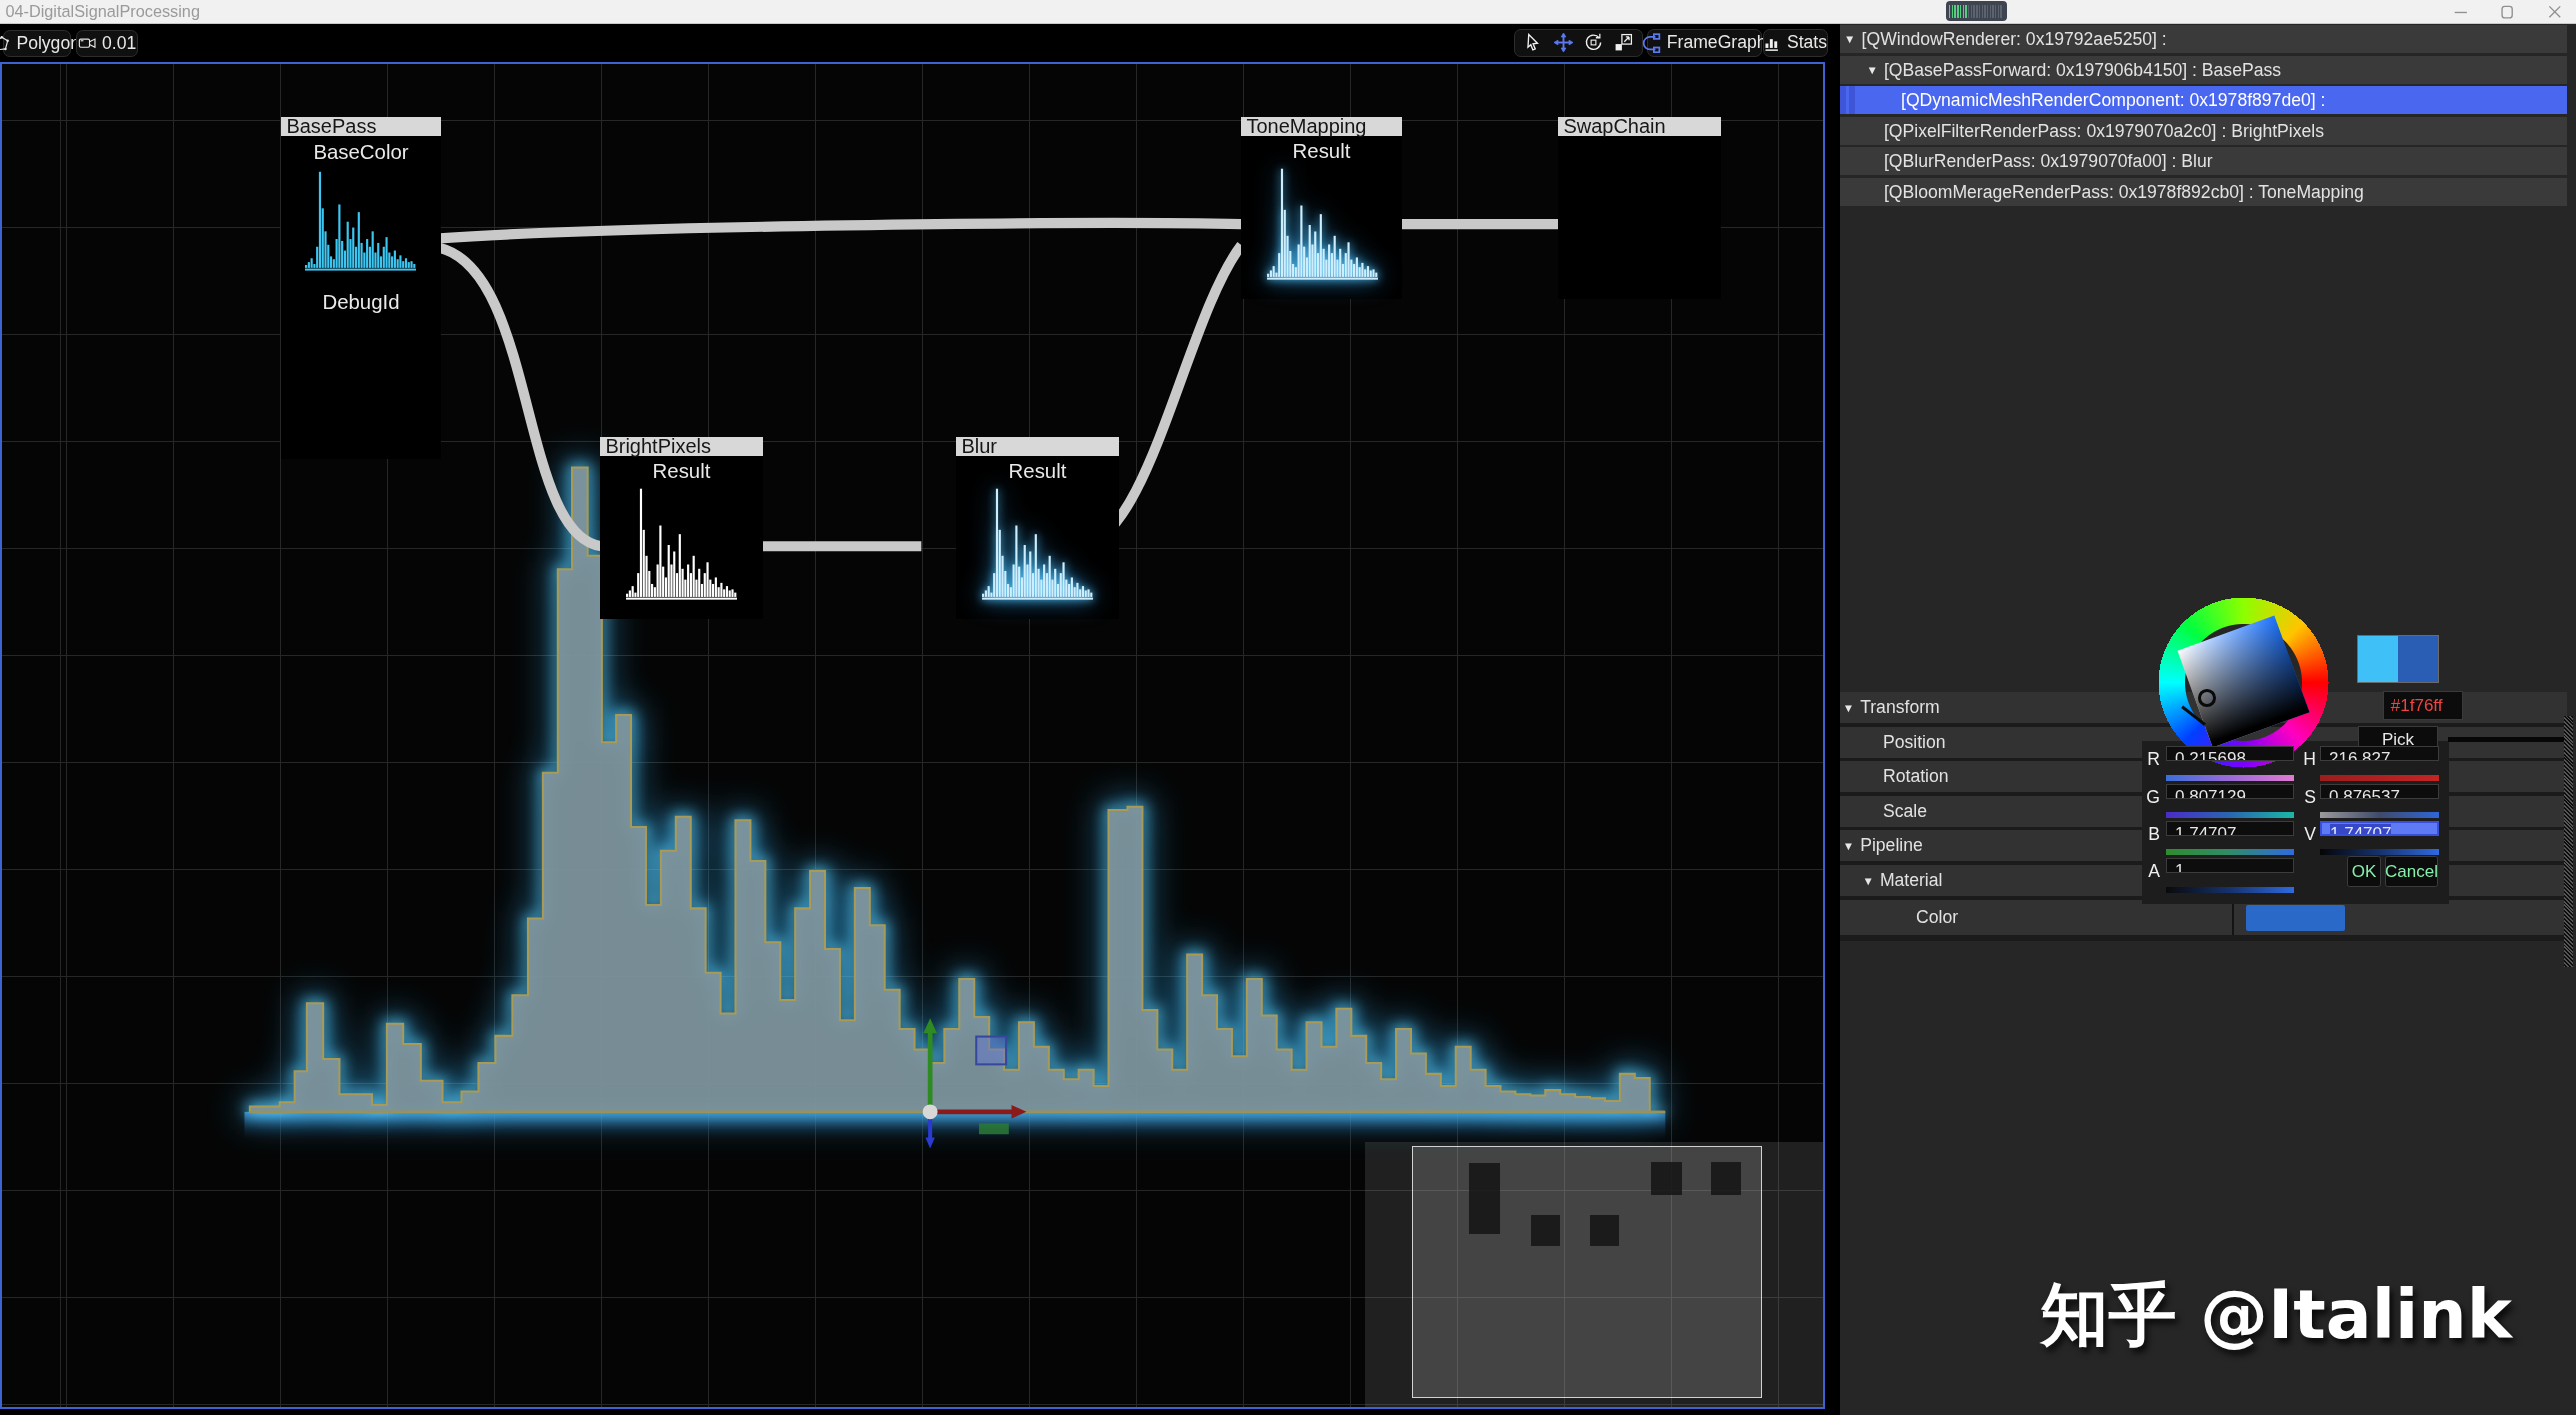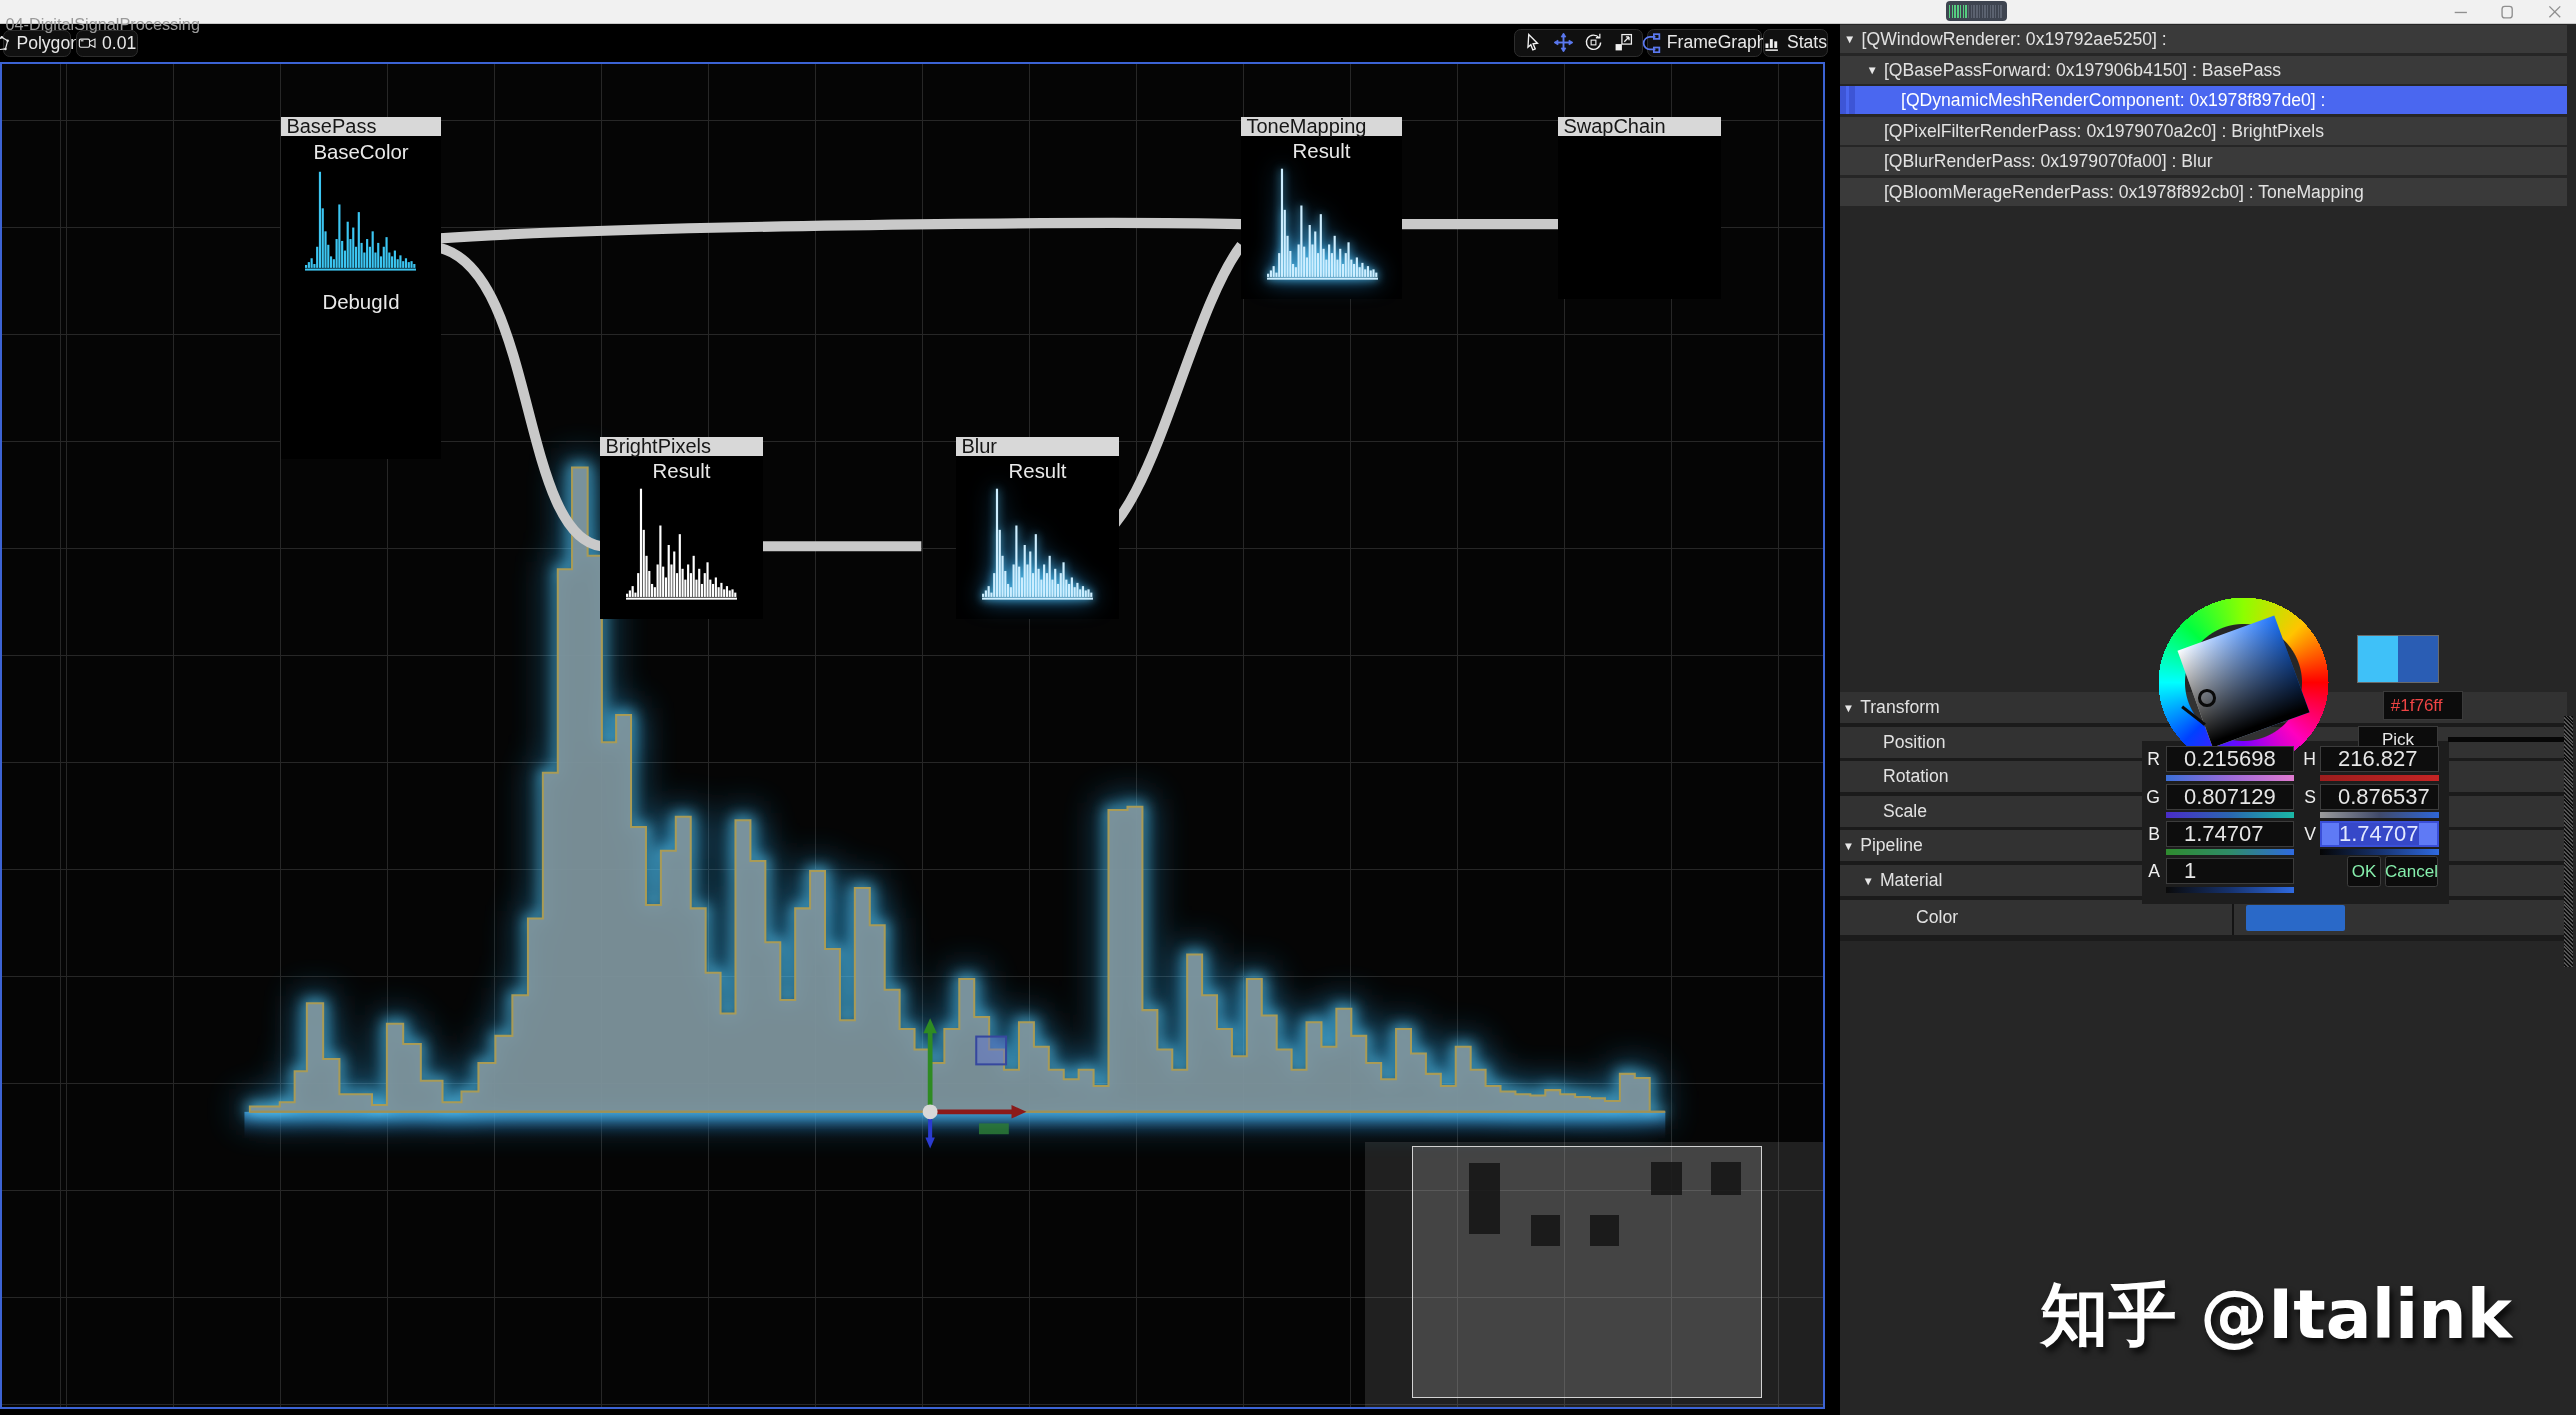--- a/index.html
+++ b/index.html
@@ -1,21 +1,21 @@
 <!DOCTYPE html>
 <html style="font-size:11px"><head>
 <meta charset="utf-8">
 <style>
   html,body{margin:0;padding:0;width:2576px;height:1416px;background:#000;overflow:hidden;
     font-family:"Liberation Sans",sans-serif;-webkit-font-smoothing:antialiased;}
   *{box-sizing:border-box;}
 
   
   #titlebar{position:absolute;left:0;top:0;width:2576px;height:24.4px;background:#f1f1f1;border-bottom:0.7px solid #c9c9c9;z-index:90;}
-  #title-text{position:absolute;left:5.4px;top:0;line-height:23px;font-size:16.3px;color:#9a9a9a;margin-top:13px;}
+  #title-text{position:absolute;left:5.4px;top:0;line-height:23px;font-size:16.3px;color:#9a9a9a;}
   #meter{position:absolute;left:1946px;top:1.4px;width:61px;height:19.7px;background:#3e4450;border-radius:4.1px;overflow:hidden;}
   #meter .mg{position:absolute;left:3.4px;top:3.4px;width:17.6px;height:13px;
      background:repeating-linear-gradient(90deg,#55cd80 0 1.4px,#3e4450 1.4px 2.7px);}
   #meter .mr{position:absolute;left:22.4px;top:3.4px;width:34px;height:13px;
      background:repeating-linear-gradient(90deg,#5b6270 0 1.4px,#3e4450 1.4px 2.7px);}
   .winbtn{position:absolute;top:2px;width:28.5px;height:20.4px;display:flex;align-items:center;justify-content:center;}
   .winbtn svg{stroke:#8f8f8f;stroke-width:2;fill:none;}
 
   
   .tbtn{position:absolute;background:#101010;border:0.7px solid #2d2d2d;border-radius:6.8px;color:#e8e8e8;
@@ -75,22 +75,22 @@
   #wpin{position:absolute;left:2179px;top:714px;width:28.5px;height:3.4px;background:#0a0a0a;transform:rotate(38deg);z-index:55;}
   #swatches{position:absolute;left:2358px;top:636px;width:80px;height:46px;outline:0.7px solid #6a6a6a;z-index:54;}
   #sw-cur{position:absolute;left:0;top:0;width:40px;height:46px;}
   #sw-prev{position:absolute;left:40px;top:0;width:40px;height:46px;}
   #hexbox{position:absolute;left:2358px;top:691px;width:80px;height:28.5px;background:#0c0c0c;border:0.7px solid #3a3a3a;
      color:#ef4444;font-size:17px;line-height:27px;padding-left:6.8px;z-index:54;margin-left:25px;}
   #pickbtn{position:absolute;left:2358px;top:726px;width:80px;height:27px;background:#0c0c0c;border:0.7px solid #3a3a3a;
      color:#e8e8e8;font-size:17px;text-align:center;line-height:26px;z-index:54;}
   #pickline{position:absolute;left:2448px;top:737px;width:123px;height:5.4px;background:#070707;z-index:54;}
   .flabel{position:absolute;width:19px;text-align:right;color:#efefef;font-size:17.6px;z-index:54;line-height:26px;}
-  .fieldbox{position:absolute;height:26px;background:#0d0d0d;border:0.7px solid #3c3c3c;color:#e6e6e6;
-     font-size:22px;line-height:24.4px;padding-left:17px;z-index:54;white-space:nowrap;overflow:hidden;}
+  .fieldbox{position:absolute;height:15px;background:#0d0d0d;border:0.7px solid #3c3c3c;color:#e6e6e6;
+     font-size:17px;line-height:24.4px;padding-left:8px;z-index:54;white-space:nowrap;overflow:hidden;}
   .fieldbox.vsel{background:#5f7af5;border:2px solid #3a4fd8;line-height:22px;}
   .fieldbox.vsel .selspan{background:#3648c8;color:#e3e9ff;}
   .slider{position:absolute;height:6.1px;z-index:54;}
   .sl-r{background:linear-gradient(90deg,#3b6fd8,#9b6bd8,#e07ad0);}
   .sl-g{background:linear-gradient(90deg,#4a2cc8,#2a66b0,#1ab8a6);}
   .sl-b{background:linear-gradient(90deg,#2f8c2f,#2f8c68,#2f6ae0);}
   .sl-a{background:linear-gradient(90deg,#0a0a0a,#16326e,#2f6ae0);}
   .sl-h{background:linear-gradient(90deg,#9c1d1d,#c42424);}
   .sl-s{background:linear-gradient(90deg,#9a9a9a,#404a6a,#2e66d8);}
   .sl-v{background:linear-gradient(90deg,#050505,#16326e,#2f6ae0);}

